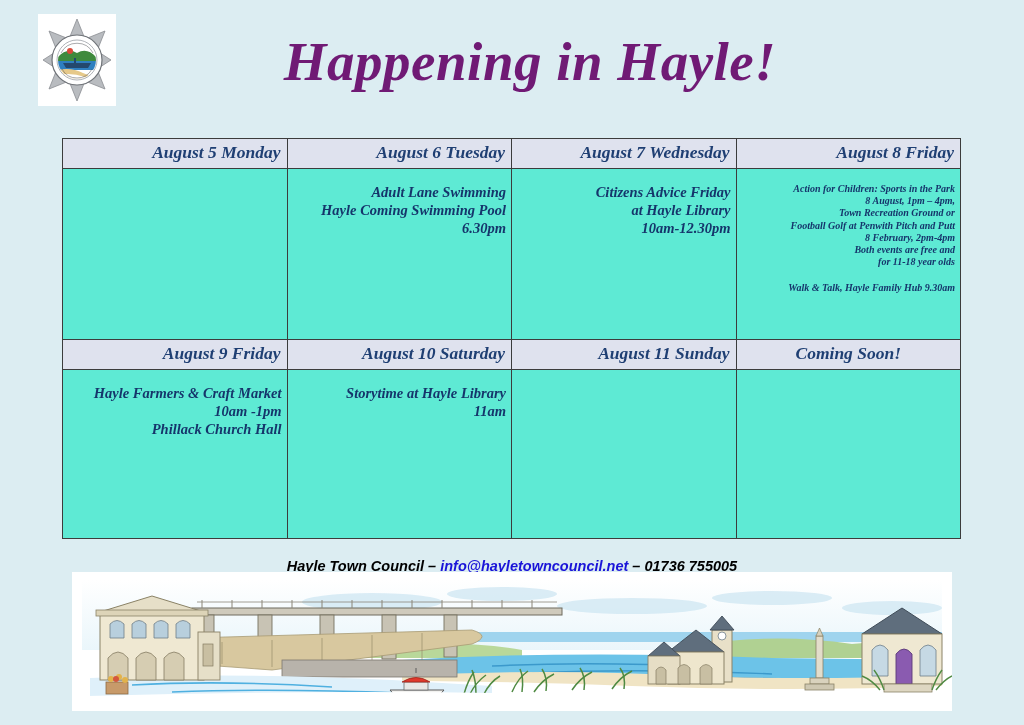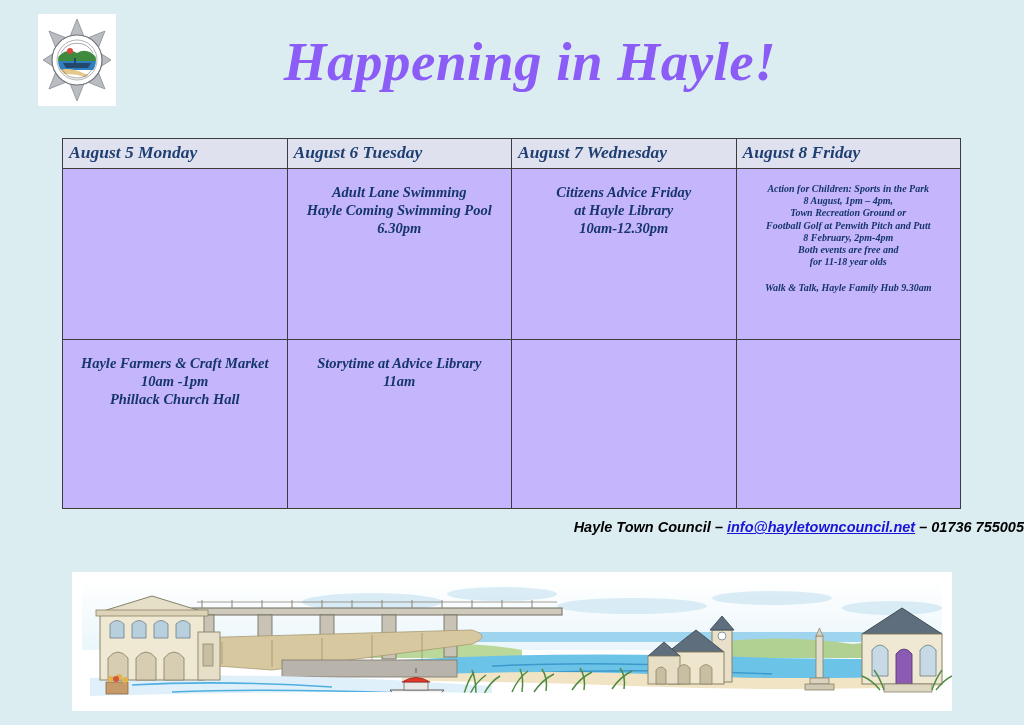--- a/index.html
+++ b/index.html
@@ -37,21 +37,21 @@
   .main-title {
     position: absolute;
     left: 0;
     top: 30px;
     width: 1024px;
     text-align: center;
     font-family: "Liberation Serif", serif;
     font-size: 55px;
     font-style: italic;
     font-weight: bold;
-    color: #8b5cf6;
+    color: #701a75;
     letter-spacing: 0.5px;
     padding-left: 36px;
     box-sizing: border-box;
   }
 
   
   .calendar-wrap {
     position: absolute;
     left: 62px;
     top: 138px;
@@ -59,39 +59,40 @@
   }
   table.calendar {
     border-collapse: collapse;
     width: 899px;
     table-layout: fixed;
   }
   table.calendar td {
     border: 1px solid #3c3c3c;
     vertical-align: top;
     padding: 0;
+    text-align: right;
   }
   .day-header {
     background: #dfe2ee;
     height: 25px;
     padding: 1px 6px 3px 6px !important;
     vertical-align: middle !important;
   }
   .day-header .day-label {
     font-family: "Liberation Serif", serif;
     font-size: 17.5px;
     font-weight: bold;
     font-style: italic;
     color: #1f3f73;
     white-space: nowrap;
   }
   .day-header.center { text-align: center; }
 
   .day-cell {
-    background: #c4b5fd;
+    background: #5eead4;
     height: 150px;
     padding: 14px 5px 6px 5px !important;
     text-align: center;
   }
   .day-cell.row2 { height: 148px; }
 
   .event-line {
     font-family: "Liberation Serif", serif;
     font-size: 14.5px;
     font-weight: bold;
@@ -105,23 +106,23 @@
     line-height: 1.22;
   }
   .event-line.spacer {
     height: 14px;
   }
 
   
   .contact-line {
     position: absolute;
     left: 0;
-    top: 519px;
+    top: 558px;
     width: 1024px;
-    text-align: right;
+    text-align: center;
     font-family: "Liberation Sans", sans-serif;
     font-size: 14.5px;
     font-weight: bold;
     font-style: italic;
     color: #000000;
   }
   .contact-line a {
     color: #1a14d8;
     text-decoration: underline;
   }
@@ -221,32 +222,46 @@
             <div class="event-line small">Football Golf at Penwith Pitch and Putt</div>
             <div class="event-line small">8 February, 2pm-4pm</div>
             <div class="event-line small">Both events are free and</div>
             <div class="event-line small">for 11-18 year olds</div>
             <div class="event-line small spacer"></div>
             <div class="event-line small">Walk &amp; Talk, Hayle Family Hub 9.30am</div>
           </div>
         </td>
       </tr>
 
+      <tr>
+        <td class="day-header">
+          <div class="day-label">August 9 Friday</div>
+        </td>
+        <td class="day-header">
+          <div class="day-label">August 10 Saturday</div>
+        </td>
+        <td class="day-header">
+          <div class="day-label">August 11 Sunday</div>
+        </td>
+        <td class="day-header center">
+          <div class="day-label">Coming Soon!</div>
+        </td>
+      </tr>
 
       <tr>
         <td class="day-cell row2">
           <div>
             <div class="event-line">Hayle Farmers &amp; Craft Market</div>
             <div class="event-line">10am -1pm</div>
             <div class="event-line">Phillack Church Hall</div>
           </div>
         </td>
         <td class="day-cell row2">
           <div>
-            <div class="event-line">Storytime at Advice Library</div>
+            <div class="event-line">Storytime at Hayle Library</div>
             <div class="event-line">11am</div>
           </div>
         </td>
         <td class="day-cell row2">
           <div></div>
         </td>
         <td class="day-cell row2">
           <div></div>
         </td>
       </tr>

